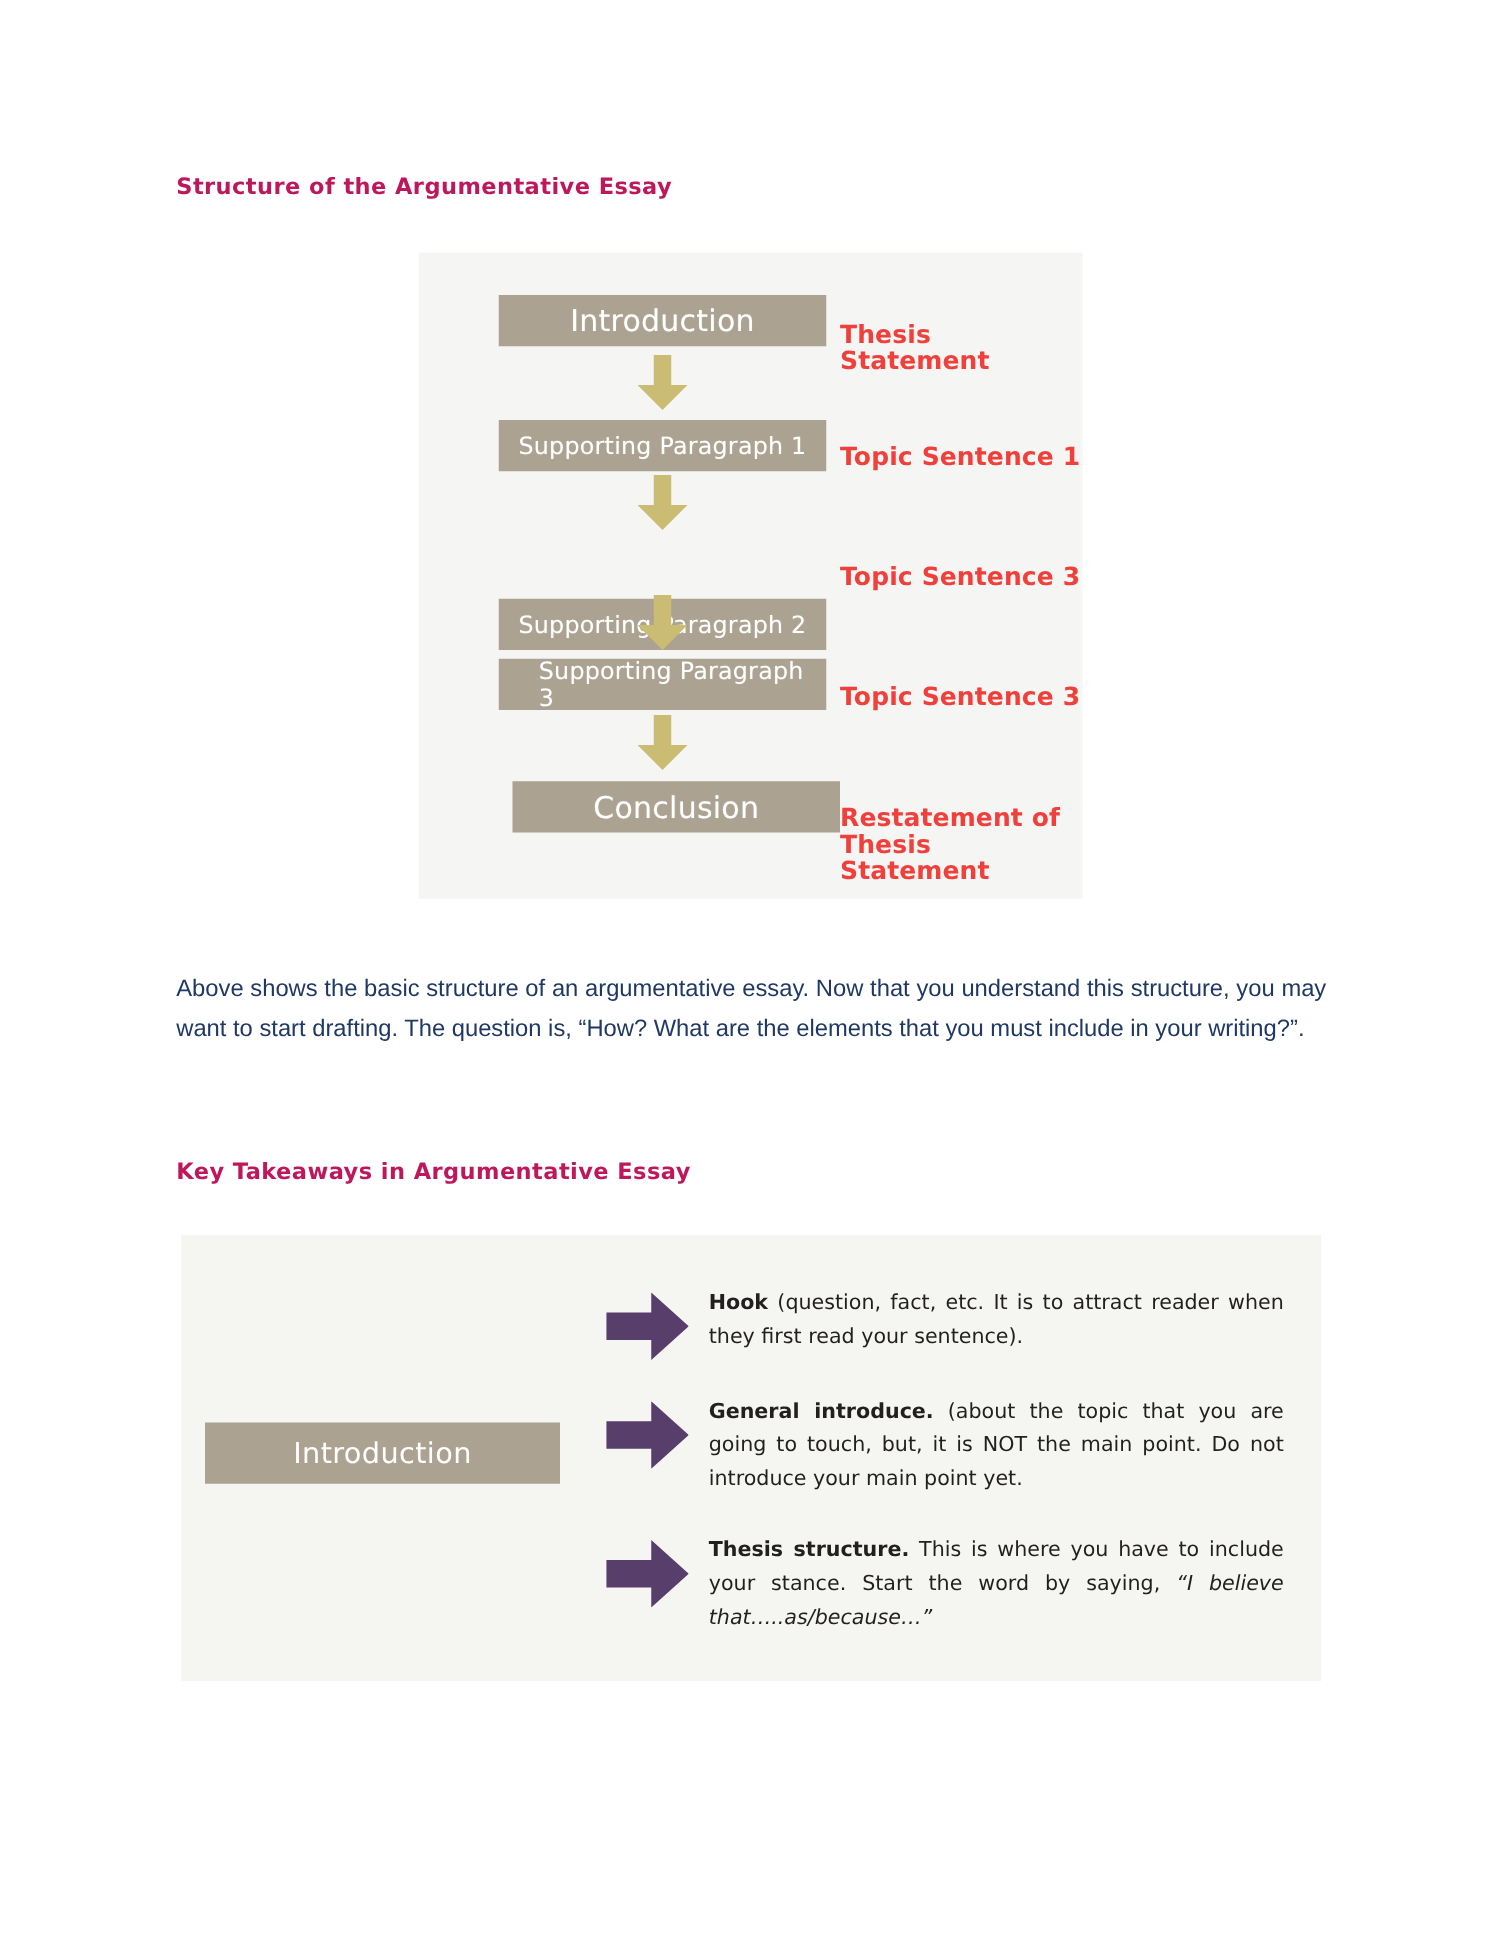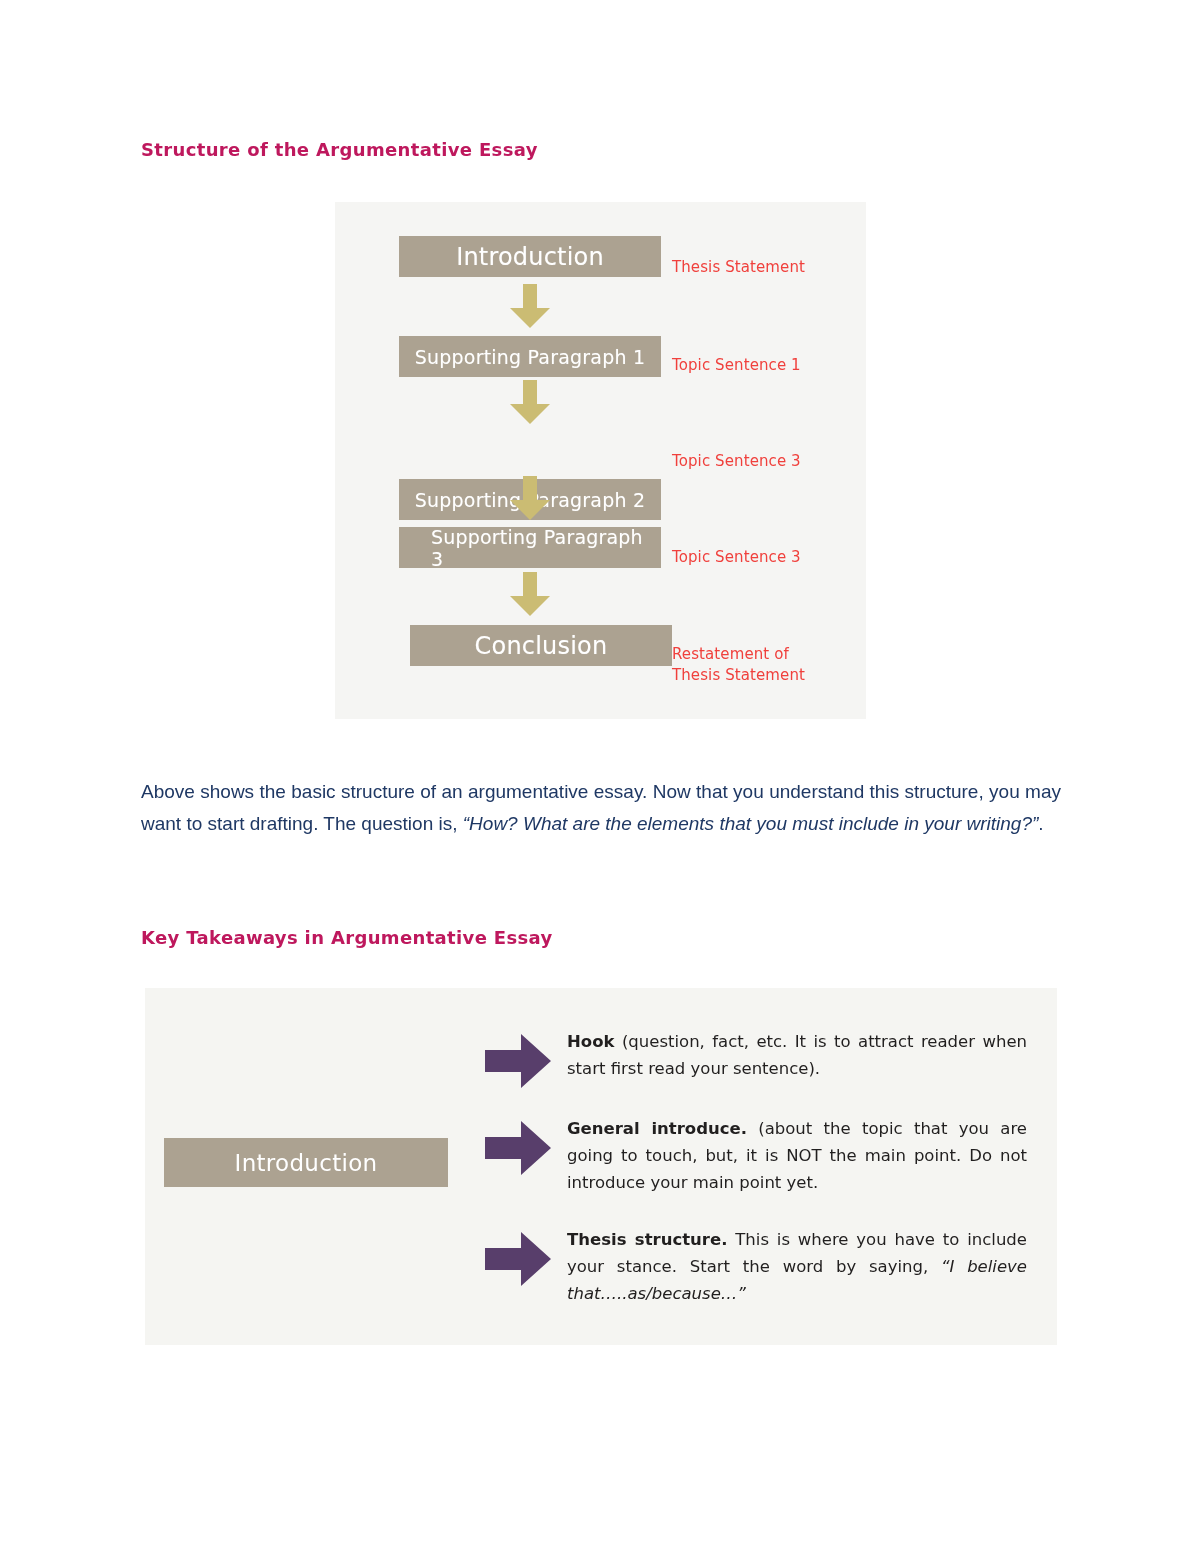--- a/index.html
+++ b/index.html
@@ -33,21 +33,21 @@
     position: absolute;
     left: 141px;
     top: 757px;
     width: 920px;
     font-family: "Liberation Sans", sans-serif;
     font-size: 19px;
     line-height: 32px;
     color: #1f3864;
     text-align: justify;
   }
-  #intro-paragraph .ital { font-style: italic; }
+  #intro-paragraph .ital { }
 
   
   #figure-structure {
     position: absolute;
     left: 335px;
     top: 202px;
     width: 531px;
     height: 517px;
     background: #f5f5f3;
   }
@@ -66,22 +66,22 @@
     letter-spacing: 0.2px;
     box-sizing: border-box;
     text-shadow: 0 0 1px rgba(255,255,255,0.35);
   }
   .flow-box.big { font-size: 24px; }
   .flow-label {
     position: absolute;
     left: 337px;
     color: #f0403c;
     font-family: "DejaVu Sans", sans-serif;
-    font-weight: normal;
-    font-size: 15px;
+    font-weight: bold;
+    font-size: 20px;
     line-height: 21px;
     letter-spacing: 0.1px;
     white-space: pre-line;
   }
   .flow-arrow {
     position: absolute;
     left: 175px;
     width: 40px;
     height: 44px;
   }
@@ -182,21 +182,21 @@
 <div class="doc-heading" id="heading-takeaways">Key Takeaways in Argumentative Essay</div>
 
 <div id="figure-takeaways">
 
   <div id="takeaway-box">Introduction</div>
 
   <div class="takeaway-item" style="top:40px;">
     <svg class="takeaway-arrow" viewBox="0 0 66 54">
       <polygon points="0,16 36,16 36,0 66,27 36,54 36,38 0,38" fill="#583e6b"></polygon>
     </svg>
-    <div class="takeaway-text"><b>Hook</b><span> </span><span>(question, fact, etc. It is to attract reader when start first read your sentence).</span></div>
+    <div class="takeaway-text"><b>Hook</b><span> </span><span>(question, fact, etc. It is to attract reader when they first read your sentence).</span></div>
   </div>
 
   <div class="takeaway-item" style="top:127px;">
     <svg class="takeaway-arrow" viewBox="0 0 66 54">
       <polygon points="0,16 36,16 36,0 66,27 36,54 36,38 0,38" fill="#583e6b"></polygon>
     </svg>
     <div class="takeaway-text"><b>General introduce.</b><span> </span><span>(about the topic that you are going to touch, but, it is NOT the main point. Do not introduce your main point yet.</span></div>
   </div>
 
   <div class="takeaway-item" style="top:238px;">

